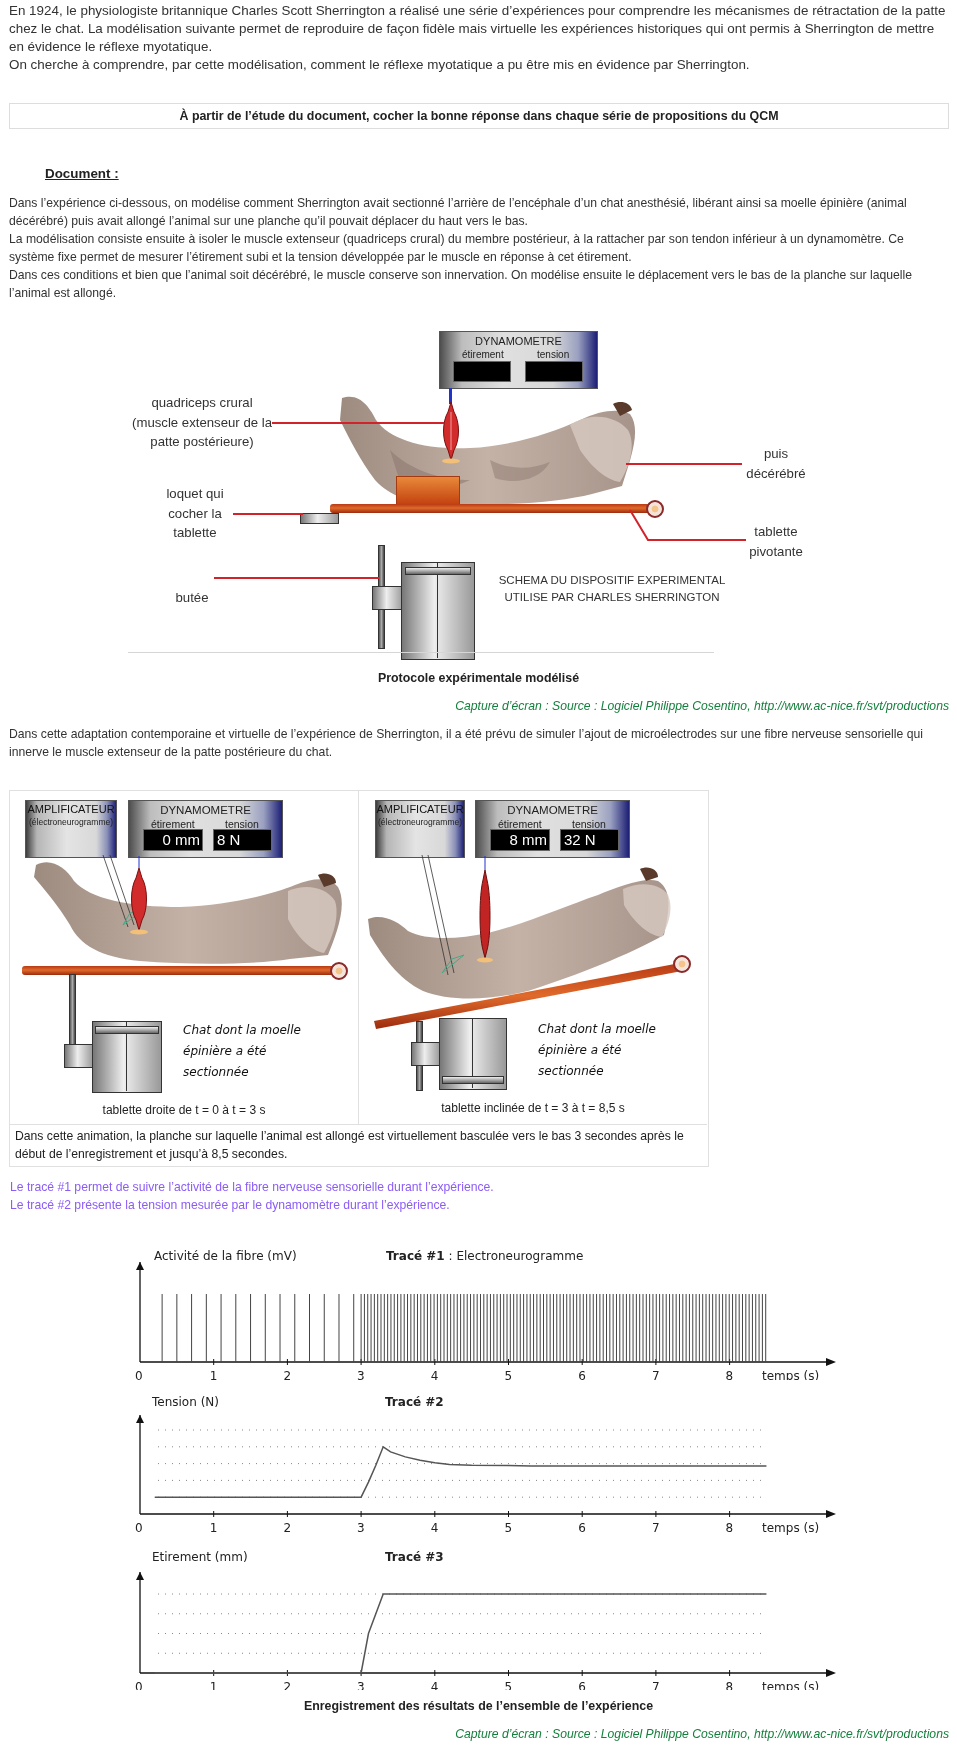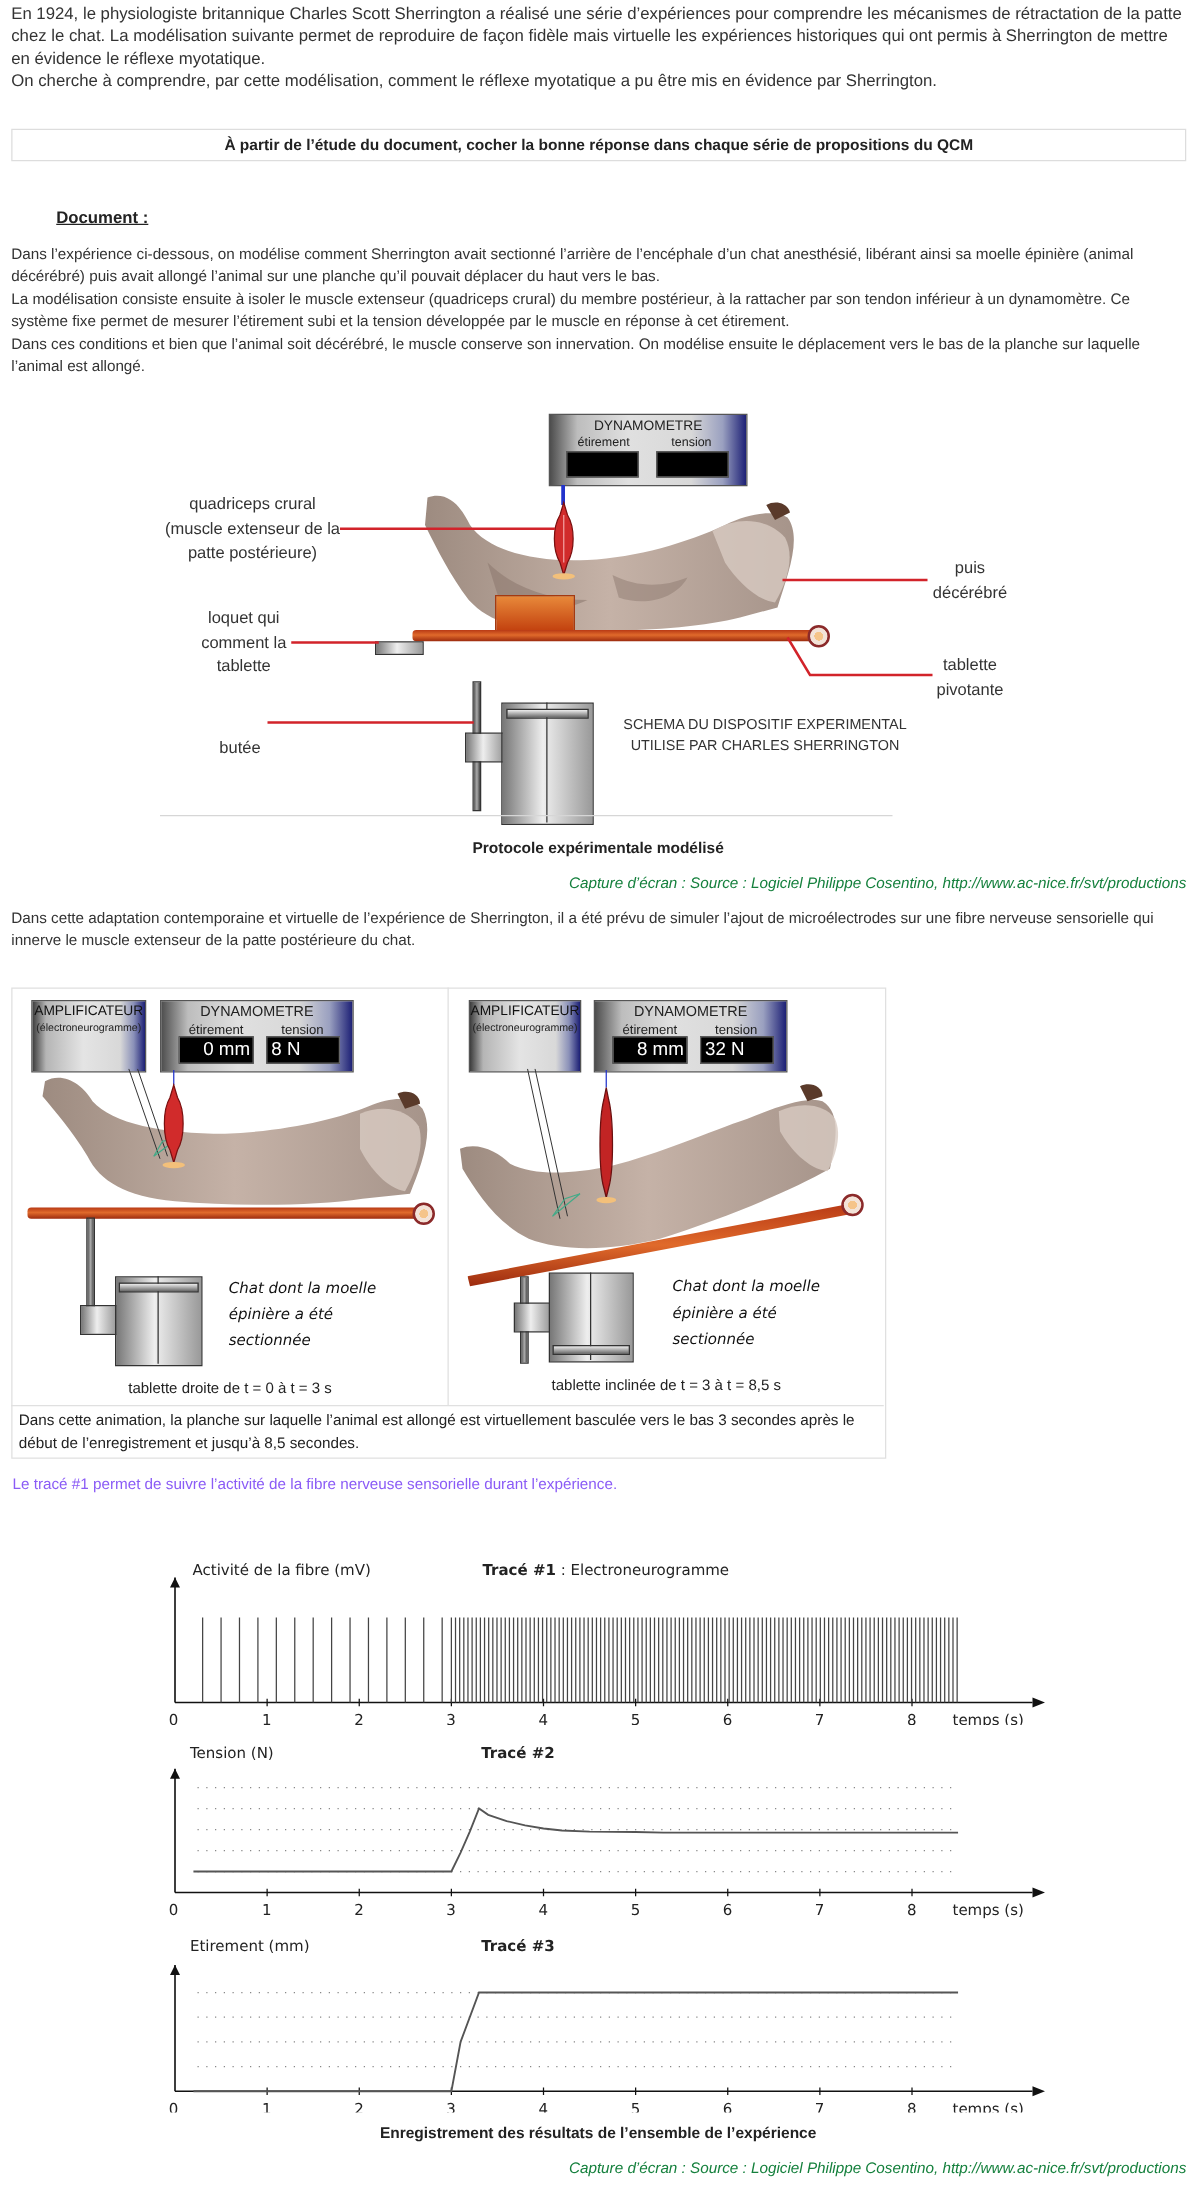--- a/index.html
+++ b/index.html
@@ -92,21 +92,21 @@
 
   <div class="abs" style="left:378px; top:545px; width:5px; height:102px; background:linear-gradient(to right,#555,#aaa,#444); border:1px solid #333;"></div>
   <div class="abs steel" style="left:372px; top:586px; width:30px; height:22px;"></div>
   <div class="abs steel" style="left:401px; top:562px; width:72px; height:96px;"></div>
   <div class="abs" style="left:437px; top:562px; width:1px; height:96px; background:#333;"></div>
   <div class="abs" style="left:405px; top:567px; width:64px; height:6px; background:linear-gradient(to bottom,#eee,#666); border:1px solid #333;"></div>
 
   <div class="lbl" style="left:132px; top:393px; width:140px;">quadriceps crural (muscle extenseur de la patte postérieure)</div>
   <div class="redline" style="left:272px; top:422px; width:172px;"></div>
 
-  <div class="lbl" style="left:150px; top:484px; width:90px;">loquet qui comment la tablette</div>
+  <div class="lbl" style="left:150px; top:484px; width:90px;">loquet qui cocher la tablette</div>
   <div class="redline" style="left:233px; top:513px; width:70px;"></div>
 
   <div class="lbl" style="left:170px; top:588px; width:44px;">butée</div>
   <div class="redline" style="left:214px; top:577px; width:165px;"></div>
 
   <div class="lbl" style="left:738px; top:444px; width:76px;">puis décérébré</div>
   <div class="redline" style="left:626px; top:463px; width:116px;"></div>
 
   <div class="lbl" style="left:738px; top:522px; width:76px;">tablette pivotante</div>
   <svg class="abs" style="left:628px; top:508px;" width="120" height="40">
@@ -218,20 +218,21 @@
   <div class="abs" style="left:472px; top:1018px; width:1px; height:70px; background:#333;"></div>
   <div class="abs" style="left:442px; top:1076px; width:60px; height:6px; background:linear-gradient(to bottom,#eee,#666); border:1px solid #333;"></div>
   <div class="ital" style="left:538px; top:1019px; width:150px;">Chat dont la moelle épinière a été sectionnée</div>
   <div class="abs" style="left:359px; top:1101px; width:348px; text-align:center; font-size:12px; color:#222;">tablette inclinée de t = 3 à t = 8,5 s</div>
 </div>
 
 <div class="abs" style="left:15px; top:1127px; width:680px; font-size:12.2px; line-height:18px; color:#222;">Dans cette animation, la planche sur laquelle l’animal est allongé est virtuellement basculée vers le bas 3 secondes après le début de l’enregistrement et jusqu’à 8,5 secondes.</div>
 
 <div class="abs" style="left:10px; top:1178px; font-size:12.2px; line-height:18px; color:#8b5cf6;">
   <div>Le tracé #1 permet de suivre l’activité de la fibre nerveuse sensorielle durant l’expérience.</div>
+  <div>Le tracé #2 présente la tension mesurée par le dynamomètre durant l’expérience.</div>
 </div>
 
 <div>
   <div class="chart-title" style="left:154px; top:1249px;">Activité de la fibre (mV)</div>
   <div class="chart-title" style="left:386px; top:1249px;"><b>Tracé #1</b><span> : Electroneurogramme</span></div>
   <svg id="chart1" class="abs" style="left:120px; top:1250px;" width="720" height="130">
       <line x1="20" y1="112" x2="706" y2="112" stroke="#111" stroke-width="1.3"></line>
       <polygon points="706,108 716,112 706,116" fill="#111"></polygon>
       <line x1="20" y1="112" x2="20" y2="12" stroke="#111" stroke-width="1.3"></line>
       <polygon points="16,20 20,12 24,20" fill="#111"></polygon>

